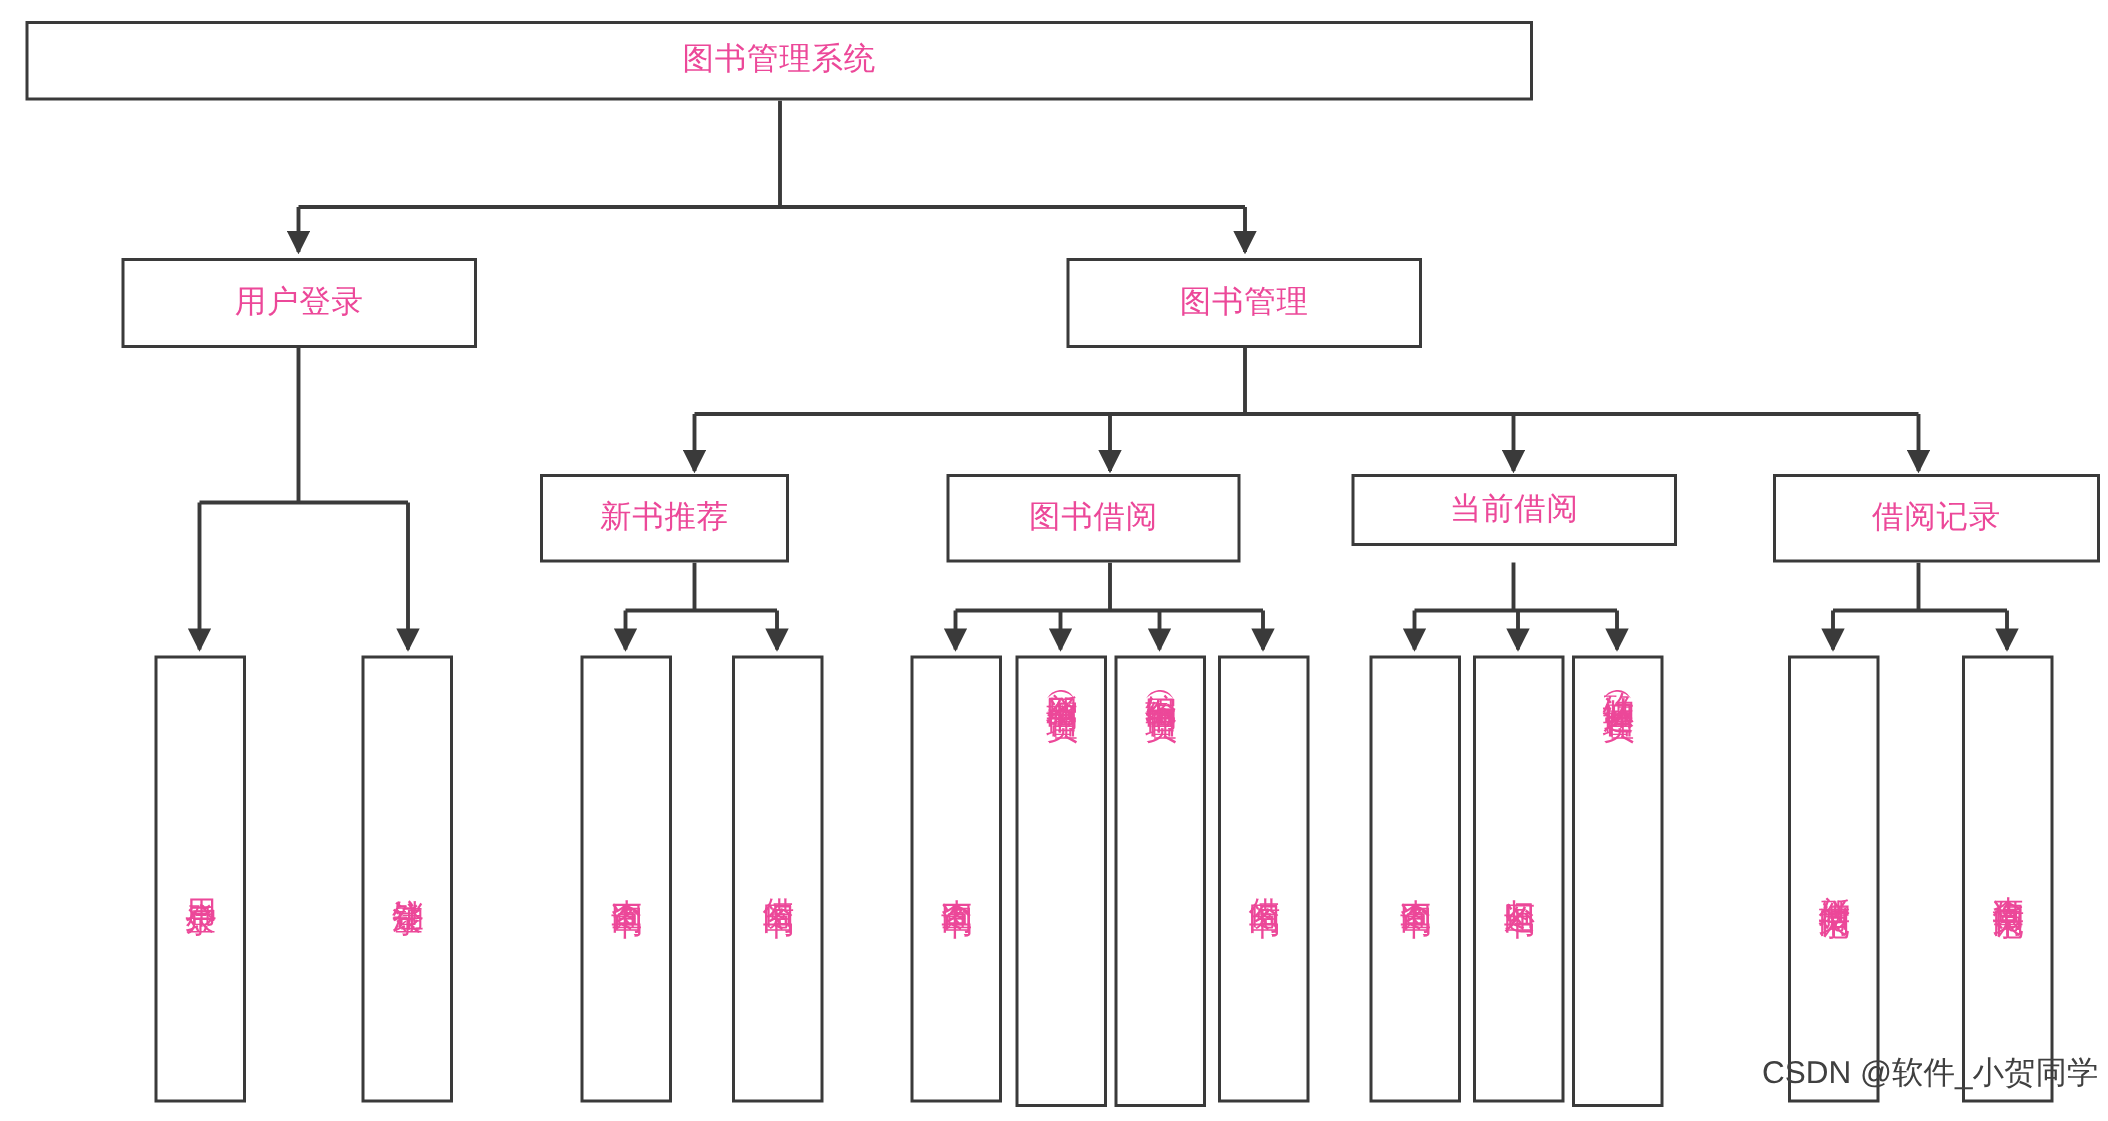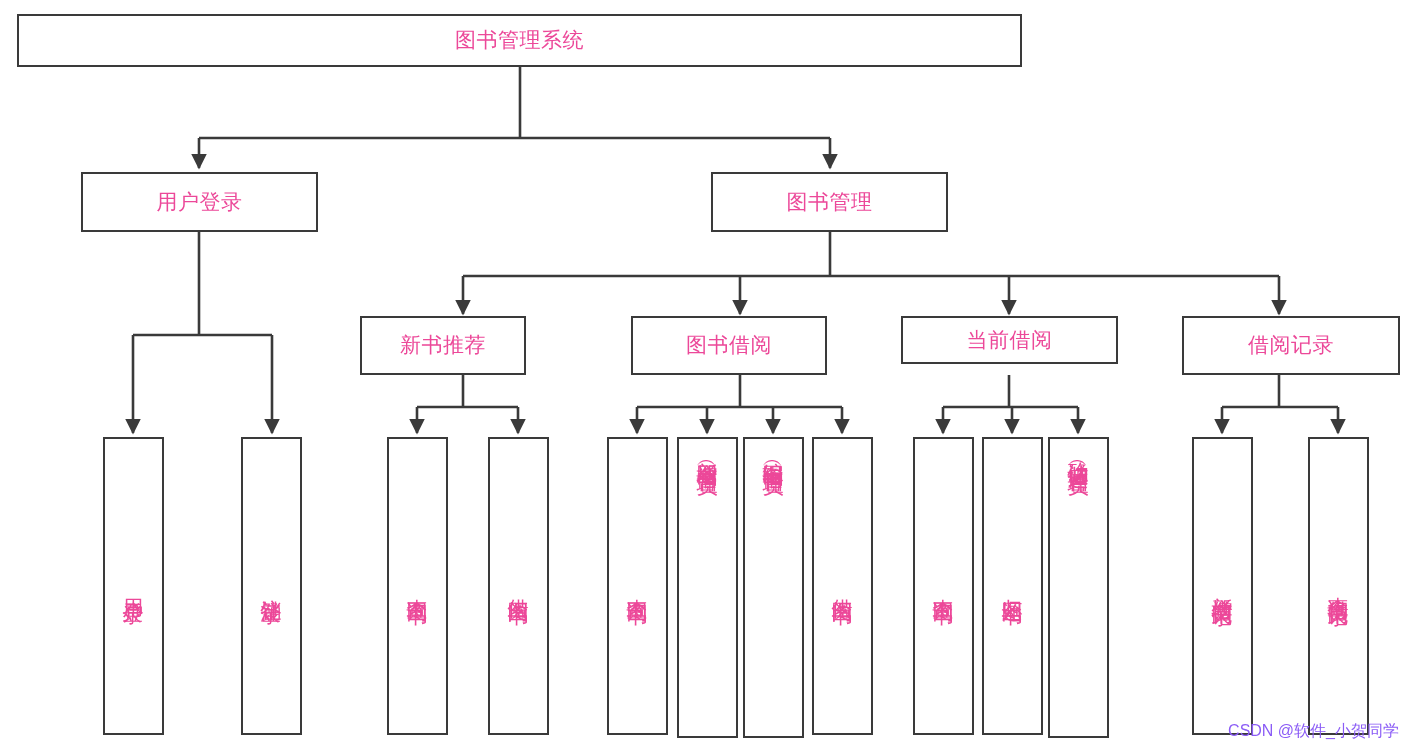--- a/index.html
+++ b/index.html
@@ -57,23 +57,23 @@
     line-height: 1;
     white-space: nowrap;
   }
   .node.vertical.centered {
     align-items: center;
     padding-top: 0;
   }
   #watermark {
     position: absolute;
     right: 6px;
-    bottom: 5px;
-    font-size: 16px;
-    color: #8b5cf6;
+    bottom: 18px;
+    font-size: 21px;
+    color: #404040;
     white-space: nowrap;
     z-index: 5;
   }
 </style>
 </head>
 <body>
 
 <div id="diagram-root">
 
   <svg id="edge-layer" viewBox="0 0 1405 747" width="1405" height="747" xmlns="http://www.w3.org/2000/svg">

